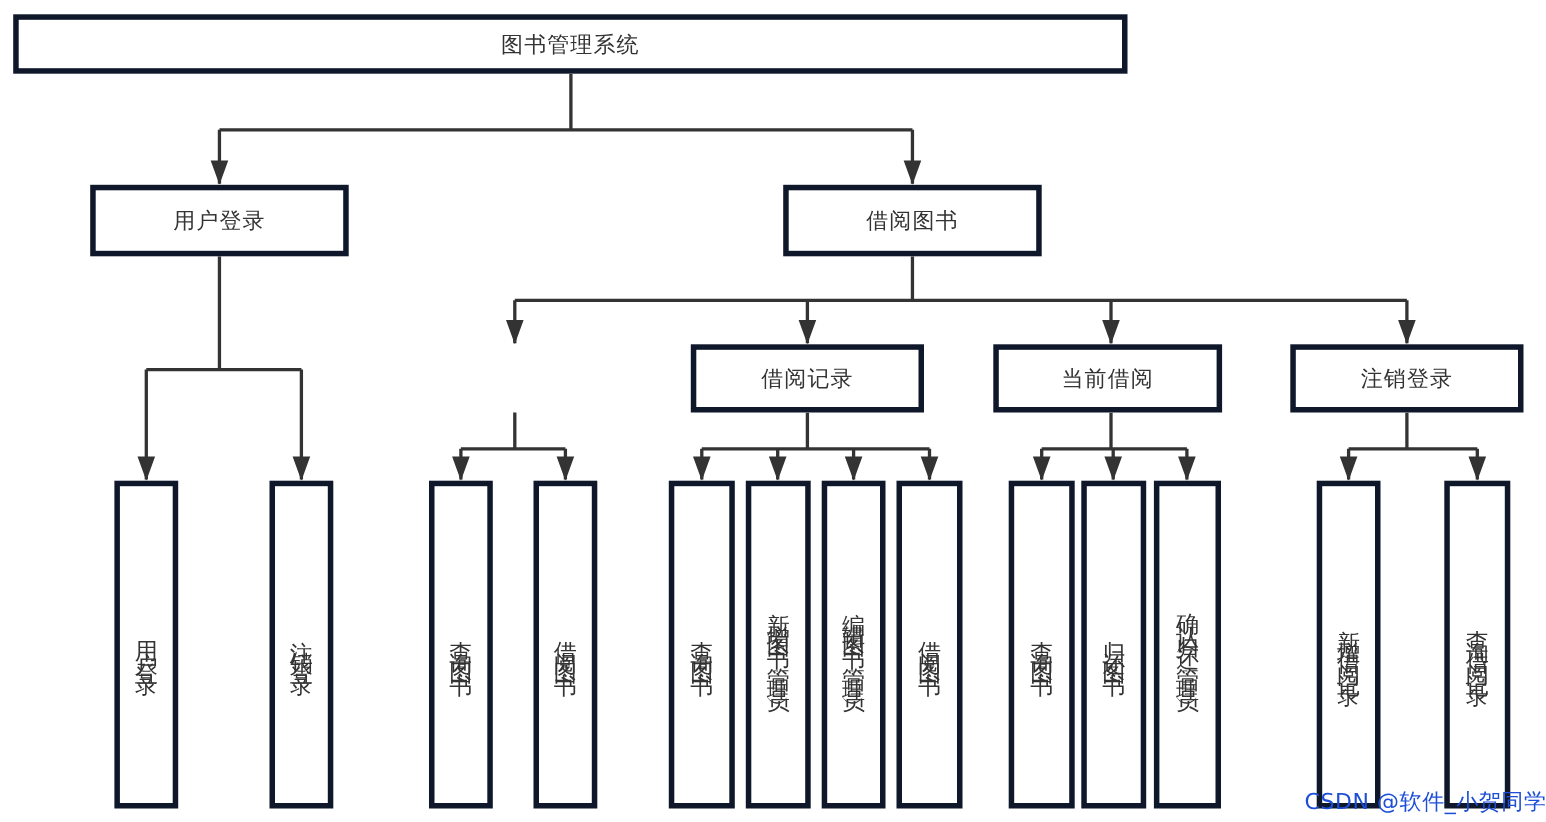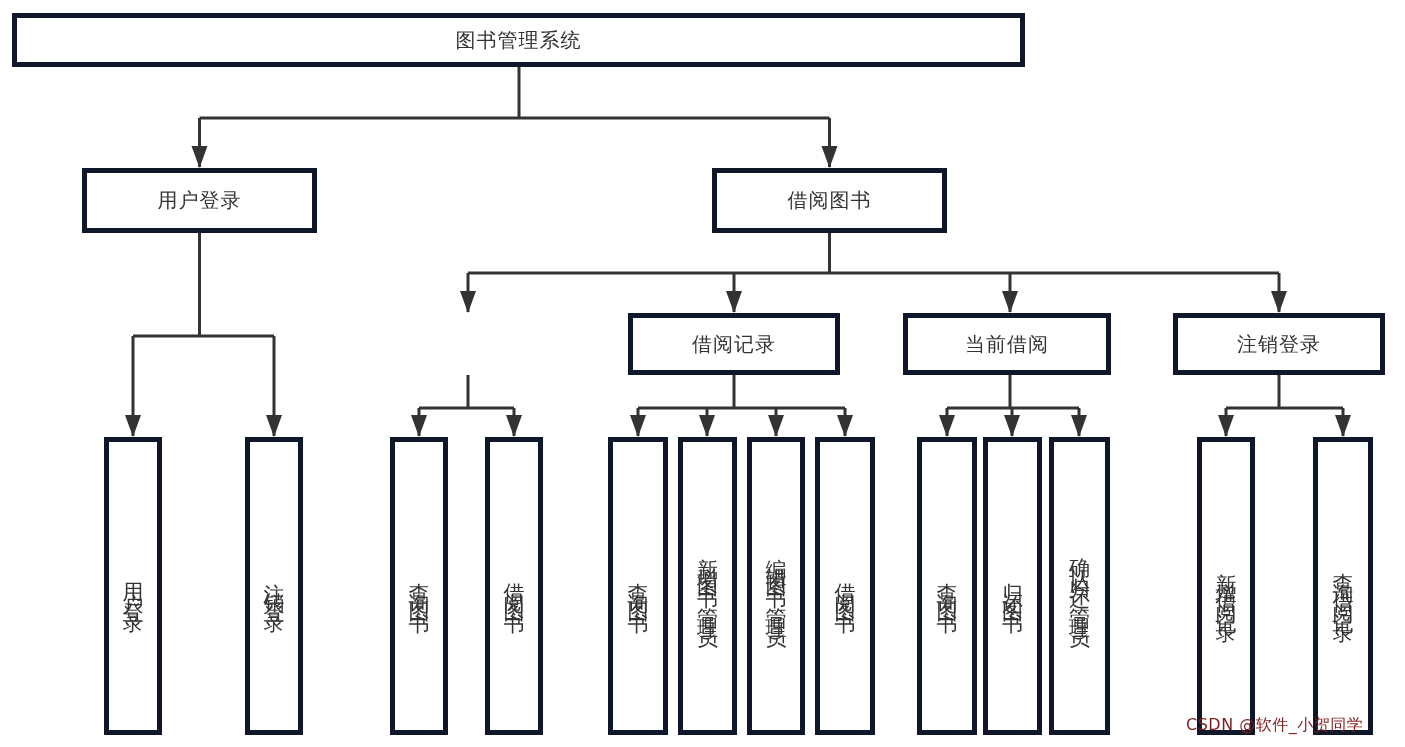--- a/index.html
+++ b/index.html
@@ -42,22 +42,22 @@
     text-orientation: mixed;
     font-size: 21px;
     letter-spacing: 10px;
     color: #333333;
     white-space: nowrap;
   }
   .watermark {
     position: absolute;
     left: 1186px;
     top: 715px;
-    font-size: 16px;
-    color: #7f1d1d;
+    font-size: 20px;
+    color: #1d4ed8;
     letter-spacing: 0.5px;
     white-space: nowrap;
     z-index: 5;
   }
 </style>
 </head>
 <body>
 
 <div class="canvas">
 

